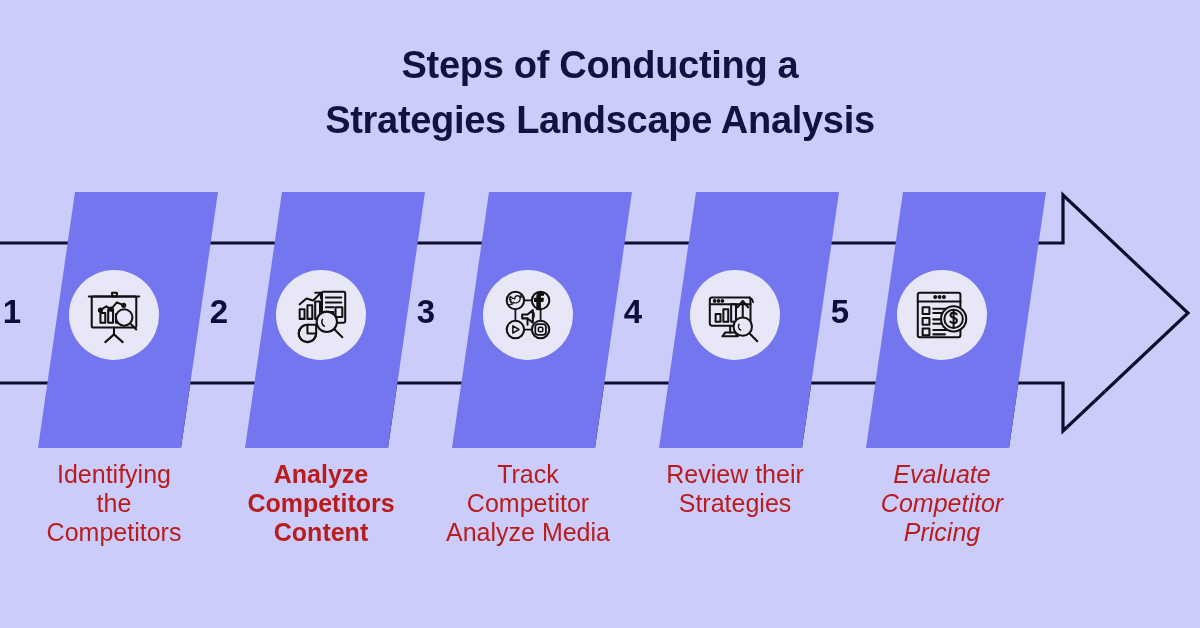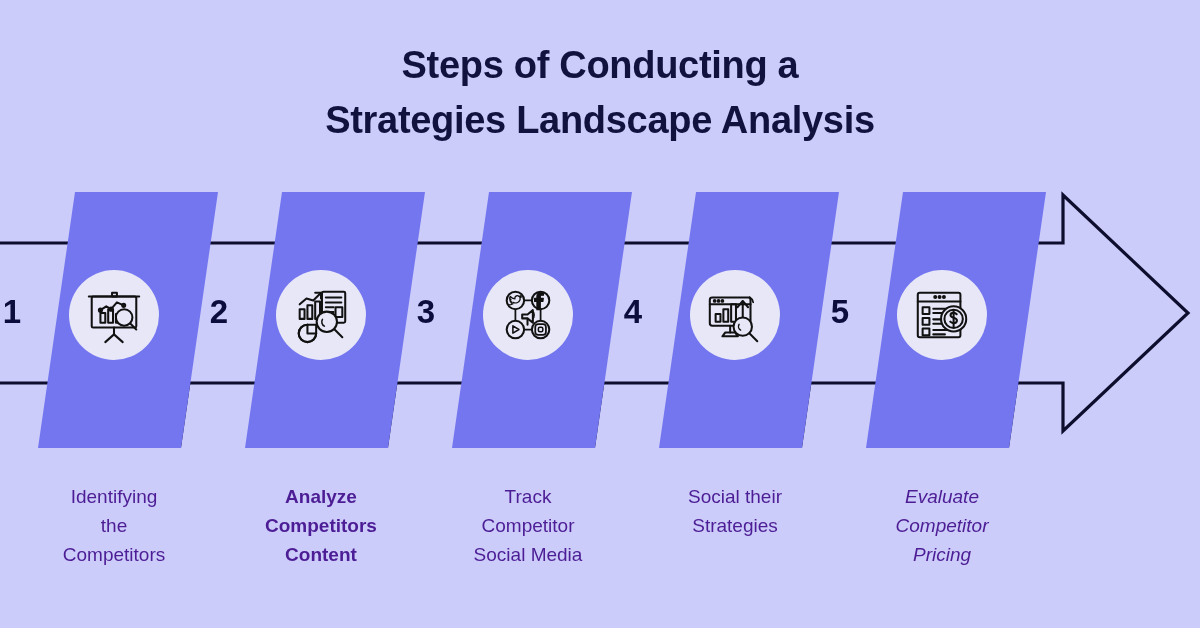--- a/index.html
+++ b/index.html
@@ -115,26 +115,26 @@
     justify-content: center;
   }
   .icon-circle svg {
     width: 62px;
     height: 62px;
     display: block;
   }
 
   .step-label {
     position: absolute;
-    top: 482px;
+    top: 460px;
     width: 210px;
     text-align: center;
-    font-size: 19px;
+    font-size: 25px;
     line-height: 29px;
-    color: #4c1d95;
+    color: #b91c1c;
     z-index: 25;
     white-space: pre-line;
   }
 </style>
 </head>
 <body>
 
 <div class="canvas">
 
   <div class="title-block">
@@ -226,21 +226,21 @@
     <path d="M16.4 43.2l6.2 3.8-6.2 3.8z" stroke-width="1.6"></path>
     <rect x="39.5" y="41.5" width="11" height="11" rx="3" stroke-width="1.8"></rect>
     <rect x="42.7" y="44.7" width="4.6" height="4.6" rx="1.6" stroke-width="1.6"></rect>
     <path d="M26 31.5h5.5l5.5-4.5v13l-5.5-4.5H26z" fill="#e7e7f8"></path>
     <path d="M31.5 36v6"></path>
     <path d="M37 28.5c1.8 1 1.8 6 0 7" stroke-width="1.6"></path>
   </svg>
         </div>
         <div class="step-label" style="left: 9px;">Track
 Competitor
-Social Media</div>
+Analyze Media</div>
       </div>
       <div class="step" style="left: 621px;">
         <svg class="wedge" viewBox="0 0 207 628" width="207" height="628">
           <path d="M 218 192 L 210.62890625 243 L 260 243 Z" fill="#0d0d3d"></path>
           <path d="M 190.39453125 383 L 181 448 L 142.39453125 383 Z" fill="#0d0d3d"></path>
         </svg>
         <div class="para"></div>
         <div class="num" style="left: -5px;">4</div>
         <div class="icon-circle" style="left: 69px;">
           <svg viewBox="0 0 64 64" fill="none" stroke="#111" stroke-width="2.1" stroke-linecap="round" stroke-linejoin="round">
@@ -255,21 +255,21 @@
     <rect x="20" y="26" width="5" height="13"></rect>
     <rect x="28" y="21" width="5" height="18"></rect>
     <path d="M40 45V18"></path>
     <path d="M34.5 24L40 17.5 45.5 24"></path>
     <path d="M47 13.5c2 1.2 3.3 3.2 3.8 5.4" stroke-width="1.7"></path>
     <circle cx="40" cy="44" r="9.5" fill="#e7e7f8"></circle>
     <path d="M46.8 50.8 L55 59"></path>
     <path d="M36.2 41.6a4.4 4.4 0 0 0 1.6 6" stroke-width="1.5"></path>
   </svg>
         </div>
-        <div class="step-label" style="left: 9px;">Social their
+        <div class="step-label" style="left: 9px;">Review their
 Strategies</div>
       </div>
       <div class="step" style="left: 828px;">
         <svg class="wedge" viewBox="0 0 207 628" width="207" height="628">
           <path d="M 218 192 L 210.62890625 243 L 260 243 Z" fill="#0d0d3d"></path>
           <path d="M 190.39453125 383 L 181 448 L 142.39453125 383 Z" fill="#0d0d3d"></path>
         </svg>
         <div class="para"></div>
         <div class="num" style="left: -5px;">5</div>
         <div class="icon-circle" style="left: 69px;">

